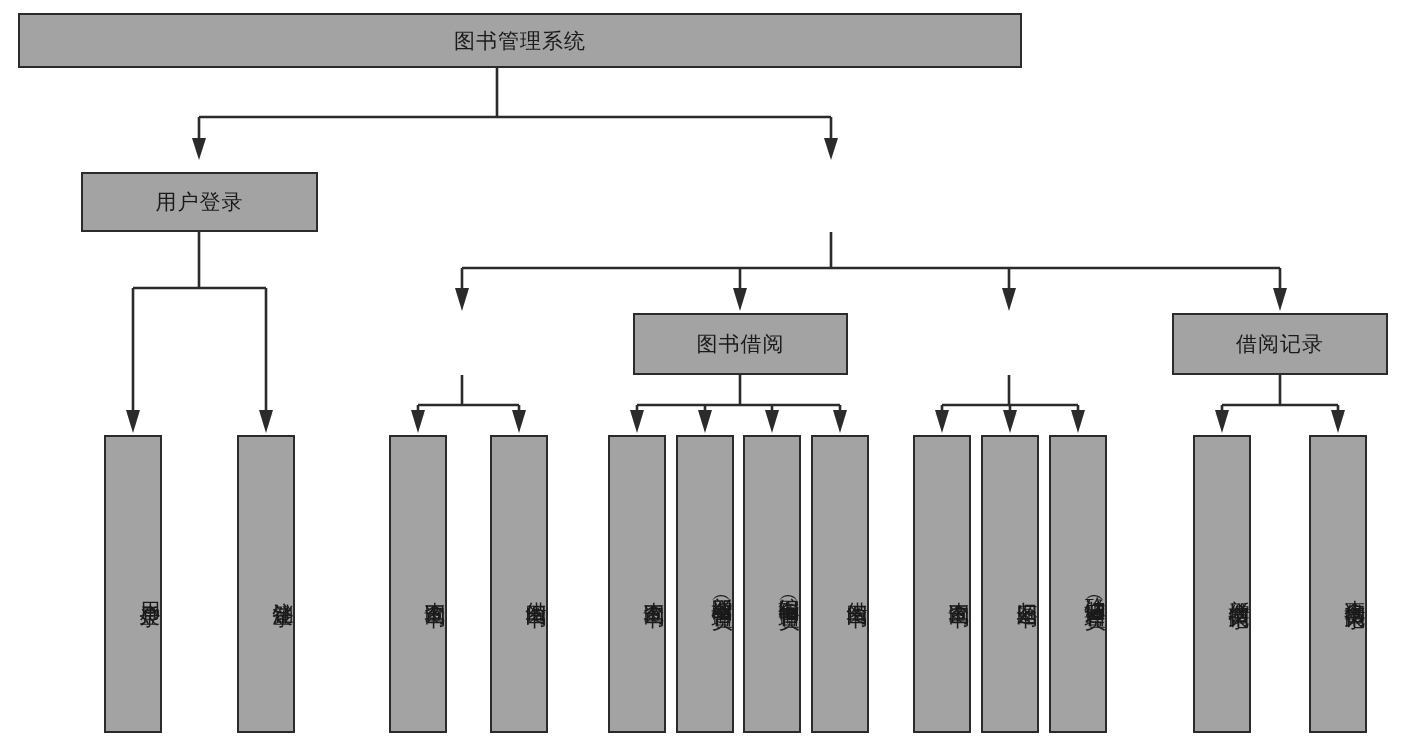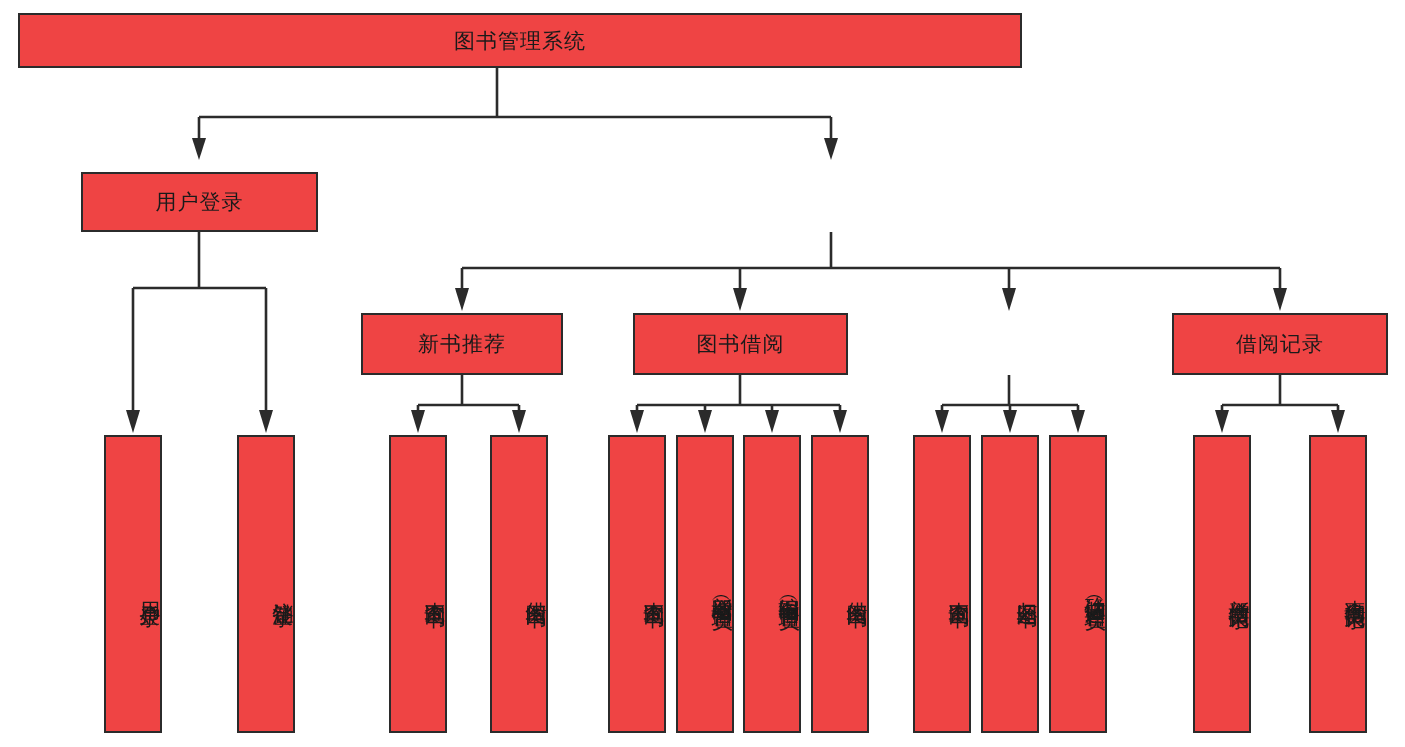--- a/index.html
+++ b/index.html
@@ -8,21 +8,21 @@
     background:#ffffff;
     font-family:"DejaVu Sans","Liberation Sans",sans-serif;
     overflow:hidden;
     position:relative;
   }
   #diagram{position:absolute;left:0;top:0;width:1405px;height:747px;}
   .node{
     position:absolute;
     box-sizing:border-box;
     border:2px solid #2b2b2b;
-    background:#ef4444;
+    background:#a3a3a3;
     display:flex;
     align-items:center;
     justify-content:center;
     color:#1a1a1a;
   }
   .node.h{
     font-size:21px;
     letter-spacing:1px;
   }
   .node.v{
@@ -118,23 +118,20 @@
   </svg>
 
   <div class="node h" style="left:18px;top:13px;width:1004px;height:55px;">
     <span>图书管理系统</span>
   </div>
 
   <div class="node h" style="left:81px;top:172px;width:237px;height:60px;">
     <span>用户登录</span>
   </div>
 
-  <div class="node h" style="left:361px;top:313px;width:202px;height:62px;">
-    <span>新书推荐</span>
-  </div>
   <div class="node h" style="left:633px;top:313px;width:215px;height:62px;">
     <span>图书借阅</span>
   </div>
   <div class="node h" style="left:1172px;top:313px;width:216px;height:62px;text-align:center;">
     <span>借阅记录</span>
   </div>
 
   <div class="node v" style="left:104px;top:435px;width:58px;height:298px;">
     <span>用户登录</span>
   </div>

